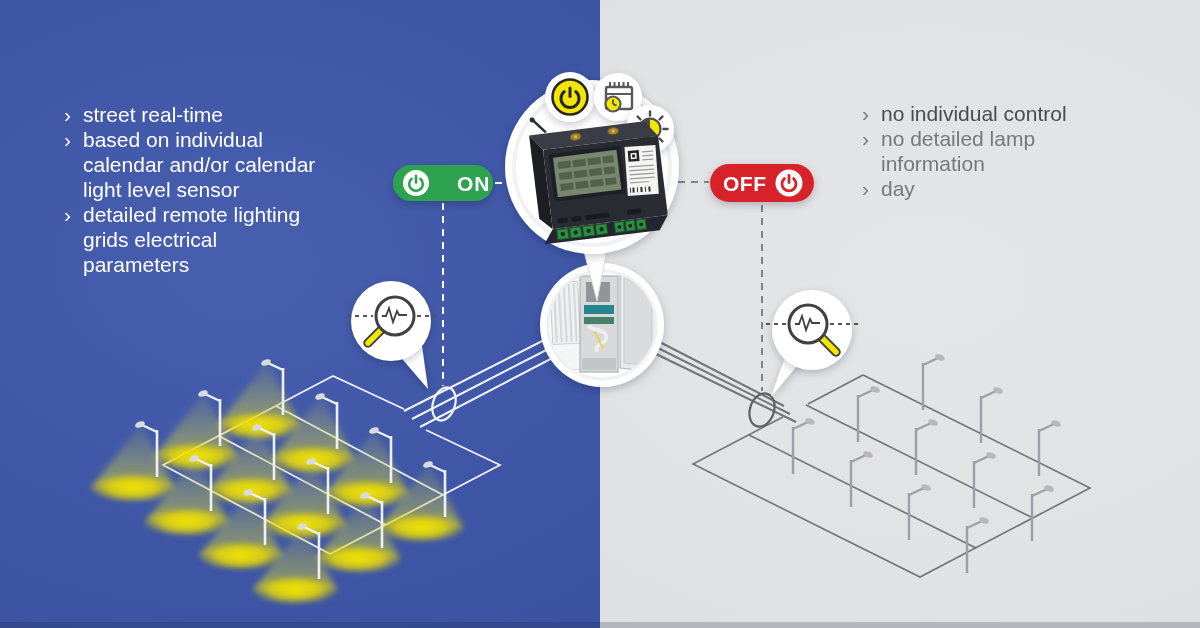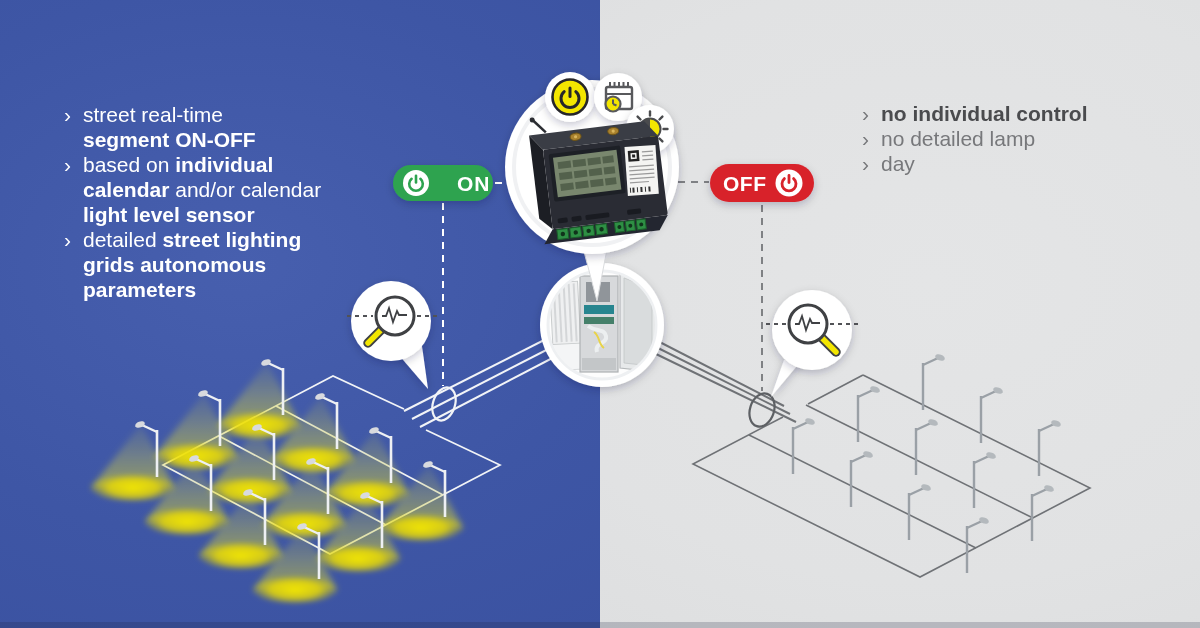--- a/index.html
+++ b/index.html
@@ -6,21 +6,21 @@
   body{width:1200px;height:628px;position:relative;overflow:hidden;
        font-family:"Liberation Sans","DejaVu Sans",sans-serif;}
   .bg-left{position:absolute;left:0;top:0;width:600px;height:628px;
            background:radial-gradient(ellipse 700px 500px at 40% 42%, #475fae 0%, #3e56a5 55%, #3a51a0 100%);}
   .bg-right{position:absolute;left:600px;top:0;width:600px;height:628px;
             background:radial-gradient(ellipse 700px 500px at 55% 45%, #e4e5e6 0%, #e1e2e3 60%, #dcddde 100%);}
   .bg-bottom{position:absolute;left:0;bottom:0;width:1200px;height:6px;background:rgba(30,38,66,0.22);}
   .panel{position:absolute;font-size:21px;line-height:25px;}
   .panel .bullet{position:relative;padding-left:19px;}
   .panel .marker{position:absolute;left:0;top:0;}
-  .panel b{font-weight:bold;}
+  .panel b{font-weight:normal;}
   .panel-left{left:64px;top:102px;color:#ffffff;width:330px;}
   .panel-right{left:862px;top:101px;color:#77787b;width:290px;}
   .panel-right b{color:#4a4b4e;}
   svg{position:absolute;left:0;top:0;}
   svg text{font-family:"Liberation Sans","DejaVu Sans",sans-serif;}
 </style>
 </head>
 <body>
 
 <div class="bg-left"></div>
@@ -330,44 +330,44 @@
       <circle cx="-4" cy="-2" r="19" fill="#ffffff" stroke="#3f4144" stroke-width="3"></circle>
       <path d="M-17,-2 h4 l3,-8 4,14 4,-11 2,4 h8" stroke="#3f4144" stroke-width="1.8" fill="none"></path>
     </g>
   </g>
 </svg>
 
 <div class="panel panel-left">
   <div class="bullet">
     <span class="marker">›</span>
     <div><span>street real-time</span></div>
-    <div><b>segment ON-OFF</b></div>
   </div>
   <div class="bullet">
     <span class="marker">›</span>
     <div><span>based on </span><b>individual</b></div>
     <div><b>calendar</b><span> and/or calendar</span></div>
     <div><b>light level sensor</b></div>
   </div>
   <div class="bullet">
     <span class="marker">›</span>
-    <div><span>detailed </span><b>street lighting</b></div>
-    <div><b>grids autonomous</b></div>
+    <div><span>detailed </span><b>remote lighting</b></div>
+    <div><b>grids electrical</b></div>
     <div><b>parameters</b></div>
   </div>
 </div>
 
 <div class="panel panel-right">
   <div class="bullet">
     <span class="marker">›</span>
     <div><b>no individual control</b></div>
   </div>
   <div class="bullet">
     <span class="marker">›</span>
     <div><span>no detailed lamp</span></div>
+    <div><span>information</span></div>
   </div>
   <div class="bullet">
     <span class="marker">›</span>
     <div><span>day</span></div>
   </div>
 </div>
 
 <div class="bg-bottom"></div>
 
 </body></html>

